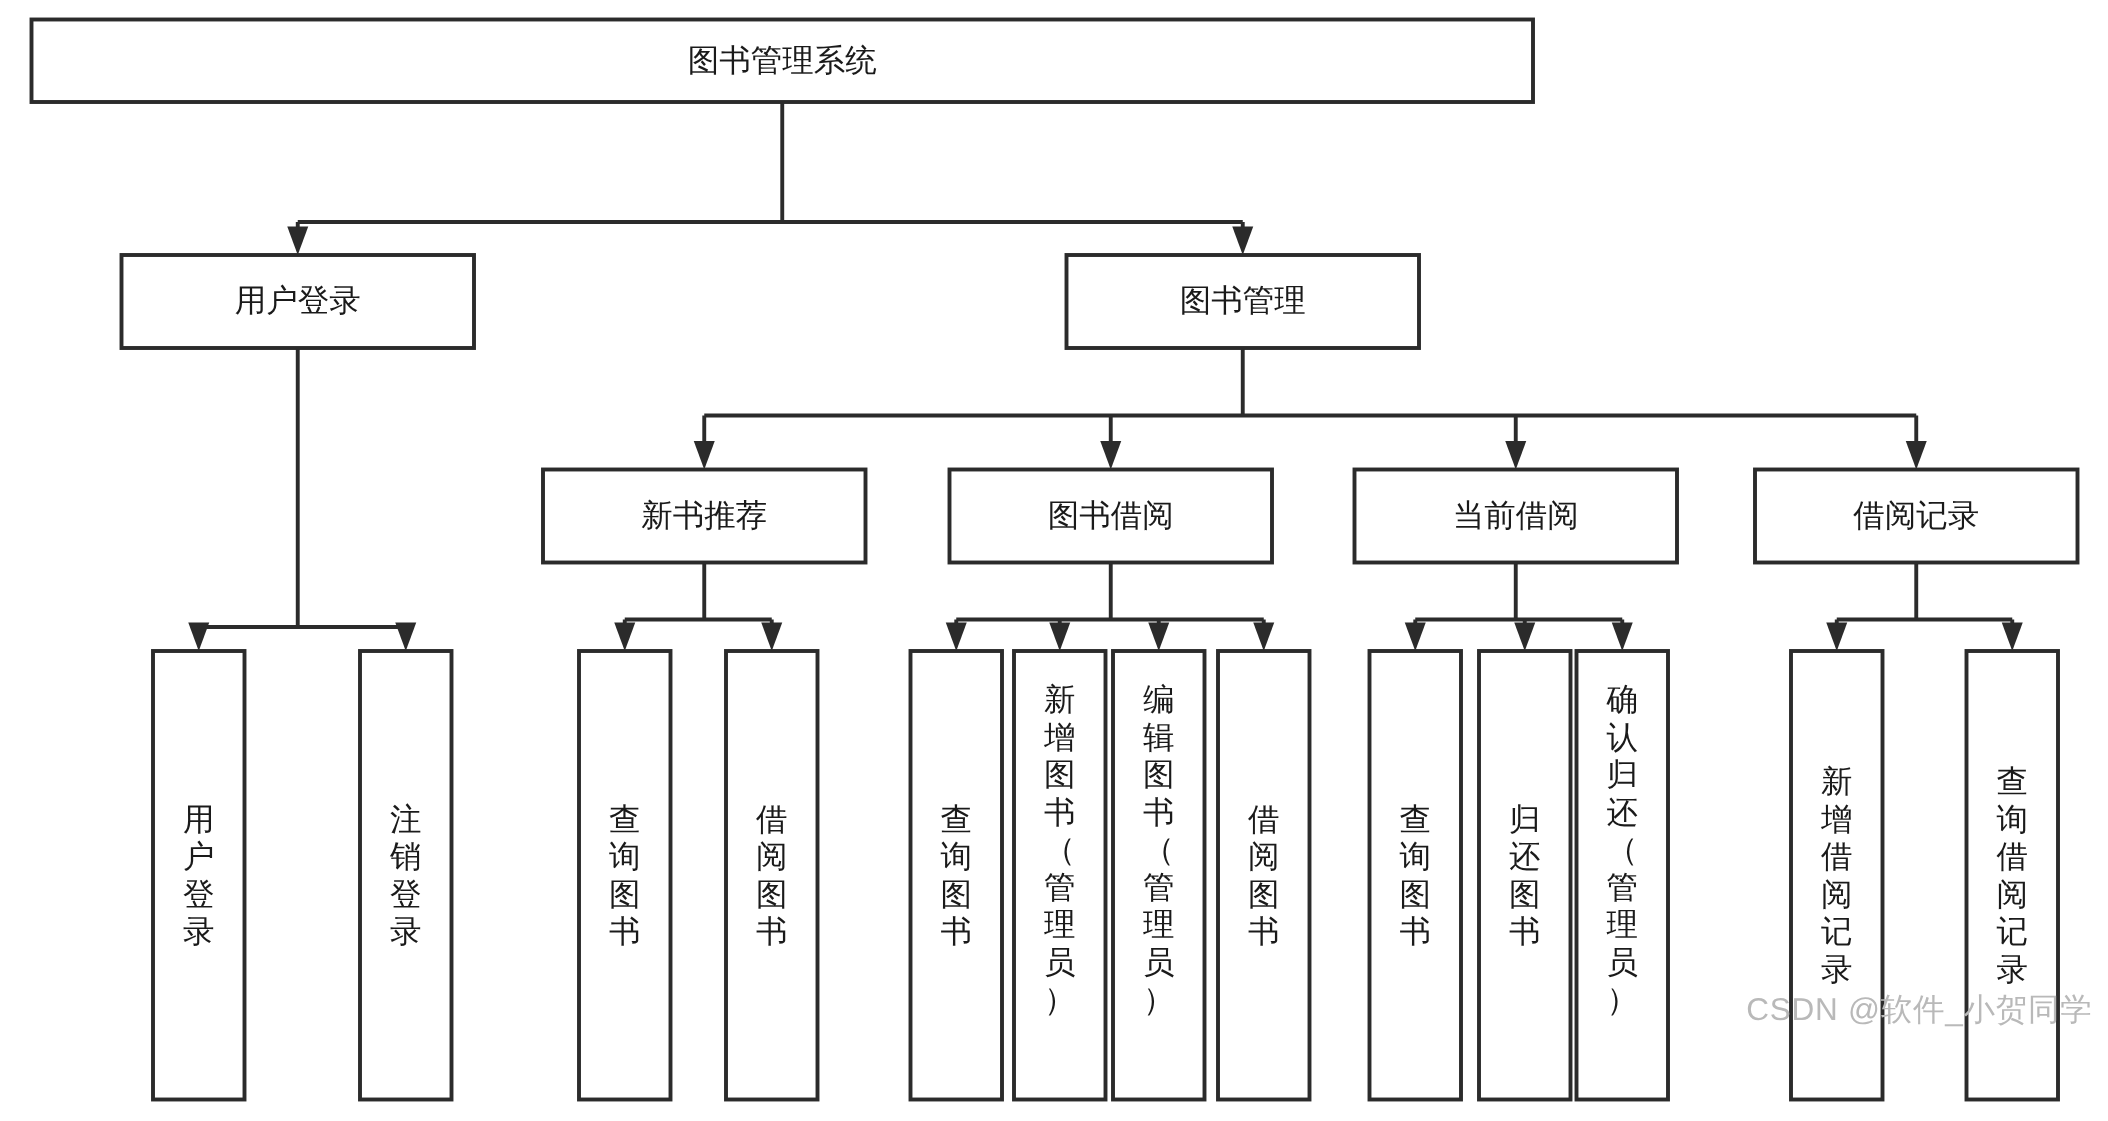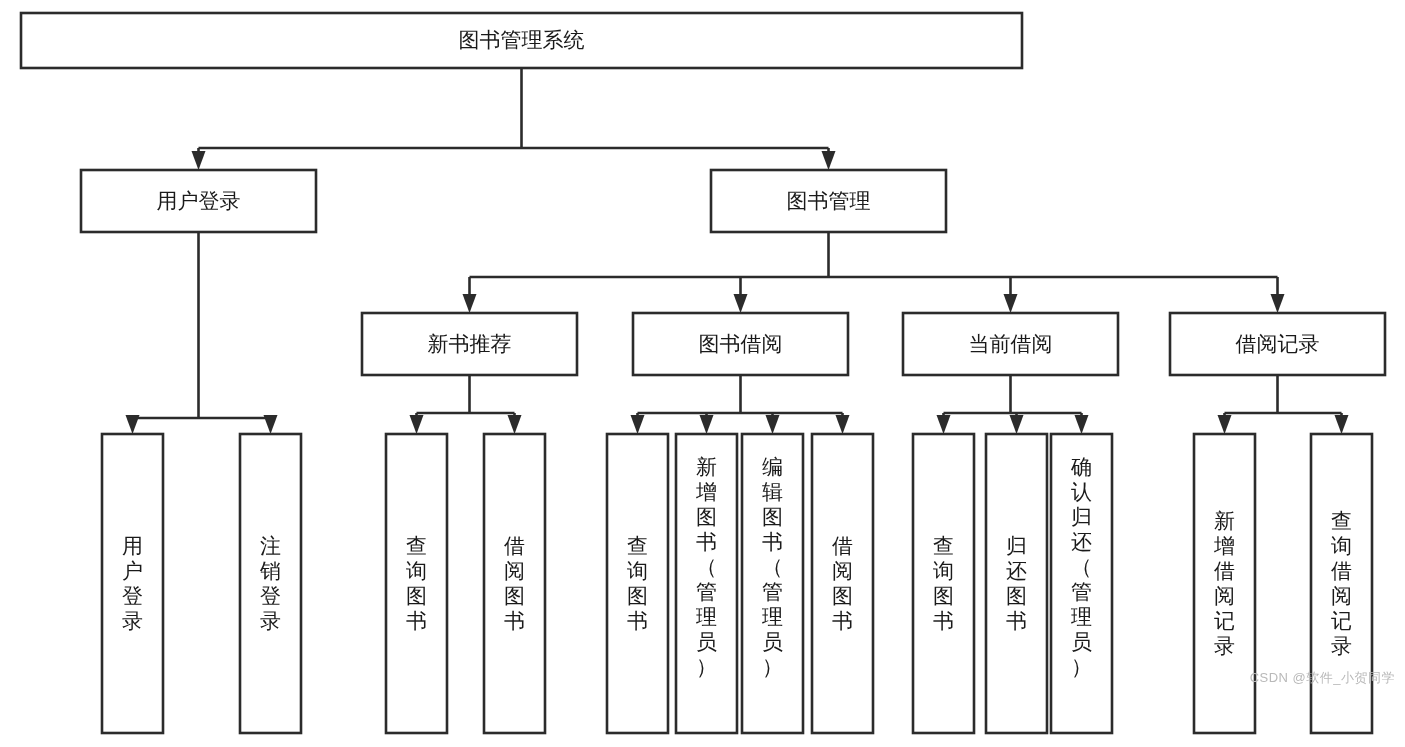--- a/index.html
+++ b/index.html
@@ -53,21 +53,21 @@
     font-family: "Liberation Sans", "DejaVu Sans", sans-serif;
     font-size: 21px;
     fill: #1a1a1a;
     text-anchor: middle;
   }
   .watermark {
     position: absolute;
     right: 10px;
     bottom: 6px;
     font-family: "Liberation Sans", "DejaVu Sans", sans-serif;
-    font-size: 13px;
+    font-size: 21px;
     color: #b9b9b9;
     letter-spacing: 0.5px;
     white-space: nowrap;
     user-select: none;
   }
 </style>
 </head>
 <body>
 
 <div id="diagram-root">

